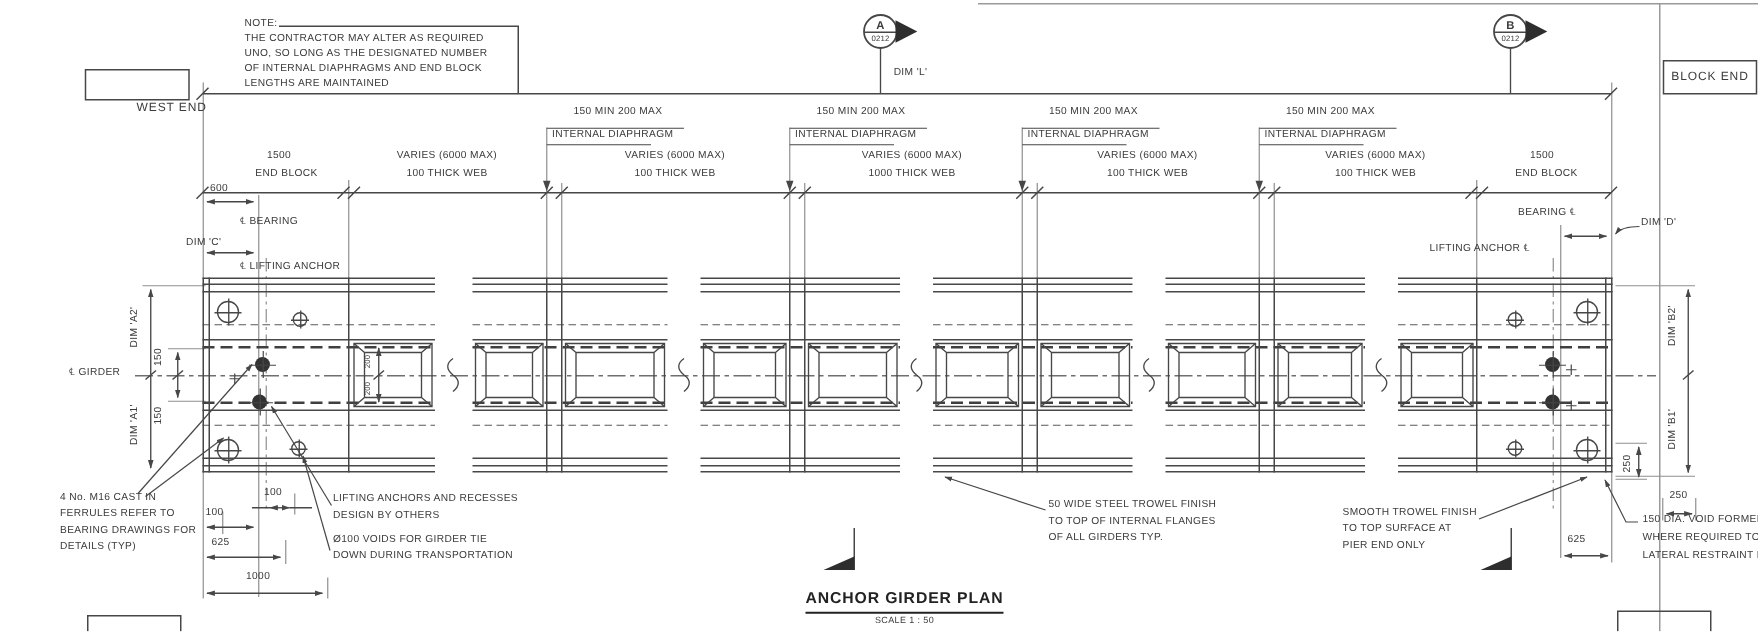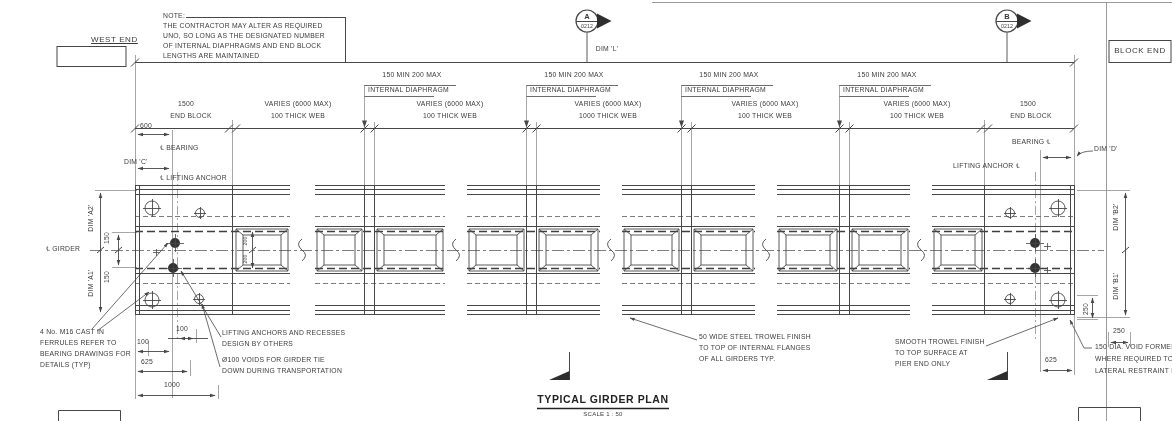--- a/index.html
+++ b/index.html
@@ -187,21 +187,21 @@
   </g>
 
   <g stroke="#474747" stroke-width="1" fill="none">
     <rect x="57" y="46.5" width="69" height="20"></rect>
     <rect x="1109" y="40.5" width="62" height="22"></rect>
     <path d="M58.5 421V410.5H120.5V421M1078.5 421V407.5H1140.5V421"></path>
   </g>
   <path d="M537 408.5H669" stroke="#222" stroke-width="1.4"></path>
 </svg>
 
-<div class="t s8" style="left:91px;top:36px;text-decoration:underline;">WEST END</div>
+<div class="t s8" style="left:91px;top:68px;">WEST END</div>
 <div class="t s8 c" style="left:1140px;top:47px;">BLOCK END</div>
 
 <div class="t" style="left:163px;top:13px;">NOTE:</div>
 <div class="t" style="left:163px;top:23px;">THE CONTRACTOR MAY ALTER AS REQUIRED</div>
 <div class="t" style="left:163px;top:33px;">UNO, SO LONG AS THE DESIGNATED NUMBER</div>
 <div class="t" style="left:163px;top:43px;">OF INTERNAL DIAPHRAGMS AND END BLOCK</div>
 <div class="t" style="left:163px;top:53px;">LENGTHS ARE MAINTAINED</div>
 
 <div class="t c b" style="left:587px;top:13px;font-size:7.5px;">A</div>
 <div class="t c s5" style="left:587px;top:23.5px;">0212</div>
@@ -281,16 +281,16 @@
 <div class="t" style="left:895px;top:350px;">TO TOP SURFACE AT</div>
 <div class="t" style="left:895px;top:361px;">PIER END ONLY</div>
 
 <div class="t" style="left:1095px;top:344px;">150 DIA. VOID FORMER</div>
 <div class="t" style="left:1095px;top:356px;">WHERE REQUIRED TO C</div>
 <div class="t" style="left:1095px;top:368px;">LATERAL RESTRAINT B</div>
 
 <div class="t" style="left:1113px;top:328px;">250</div>
 <div class="t" style="left:1045px;top:357px;">625</div>
 
-<div class="t title c" style="left:603px;top:394px;">TYPICAL GIRDER PLAN</div>
+<div class="t title c" style="left:603px;top:394px;">ANCHOR GIRDER PLAN</div>
 <div class="t c s6" style="left:603px;top:411px;">SCALE  1 : 50</div>
 
 </div>
 
 </body></html>

